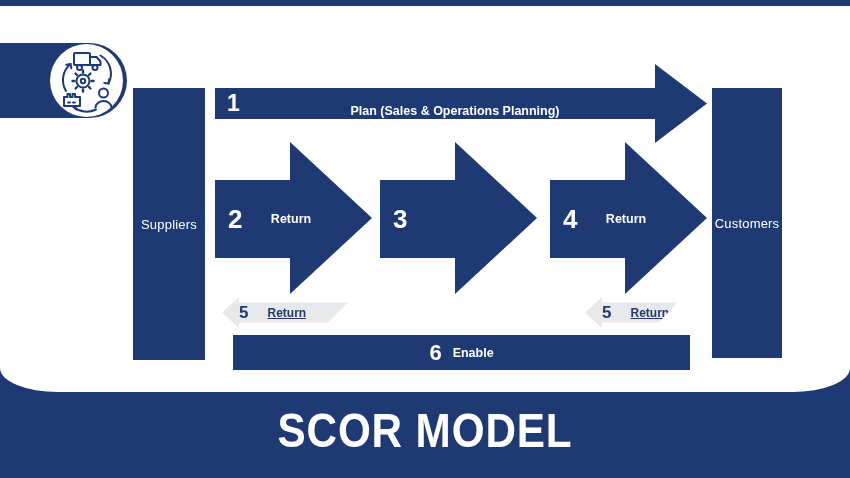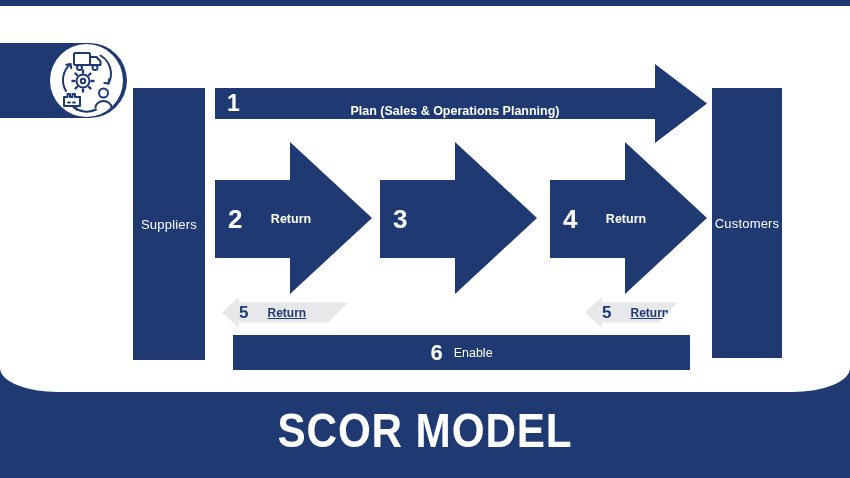--- a/index.html
+++ b/index.html
@@ -91,21 +91,21 @@
   .arrow-return .lbl{
     margin-left:19px;font-weight:bold;font-size:12px;text-decoration:underline;
   }
   
   .enable-bar{
     position:absolute;left:233px;top:335px;width:457px;height:35px;
     background:#1f3a73;color:#fff;
     display:flex;align-items:center;justify-content:center;gap:11px;
   }
   .enable-bar .num{font-weight:bold;font-size:22px;}
-  .enable-bar .lbl{font-weight:normal;font-size:12.5px;}
+  .enable-bar .lbl{font-weight:bold;font-size:12.5px;}
   
   .footer-title{
     position:absolute;left:0;top:398px;width:850px;height:64px;
     display:flex;align-items:center;justify-content:center;
     color:#ffffff;font-size:48px;font-weight:bold;letter-spacing:1px;
     transform:scaleX(.88);
   }
   svg{display:block;}
 </style>
 </head>

